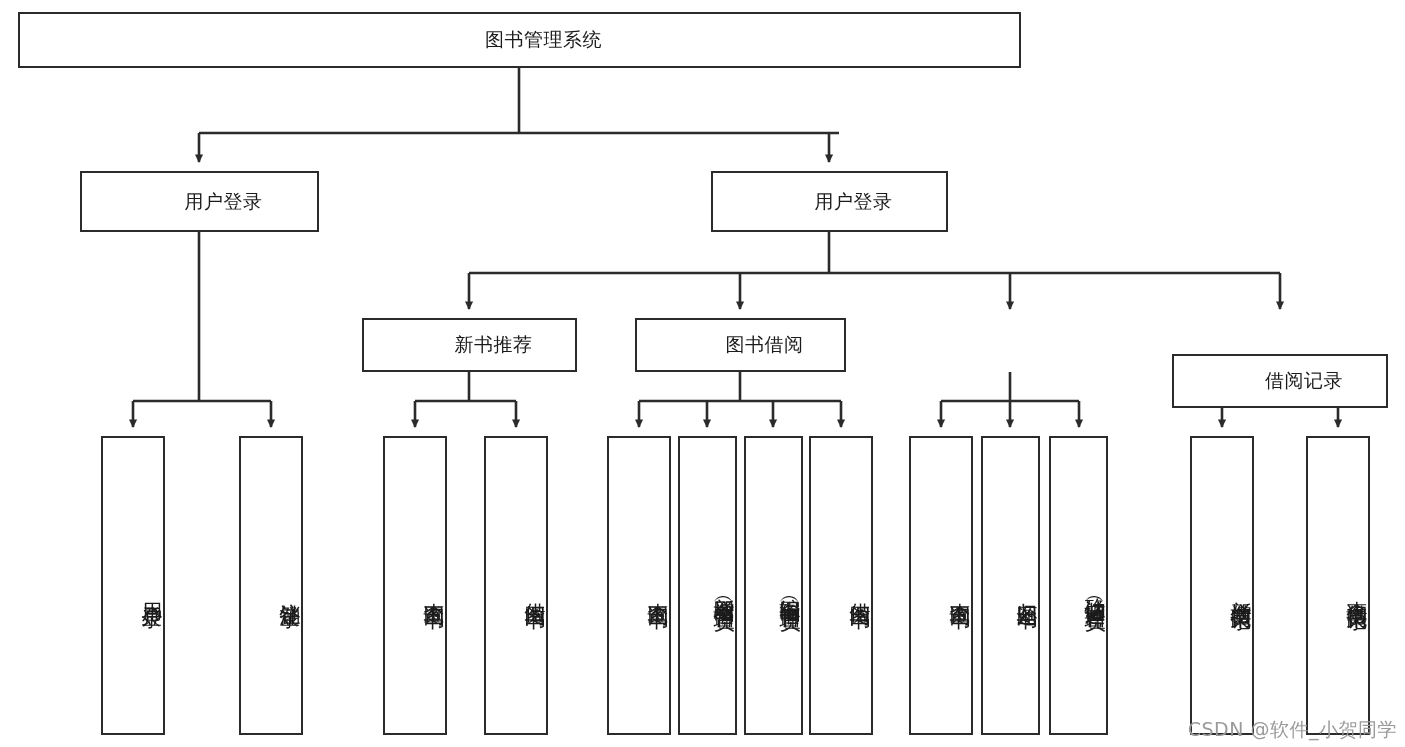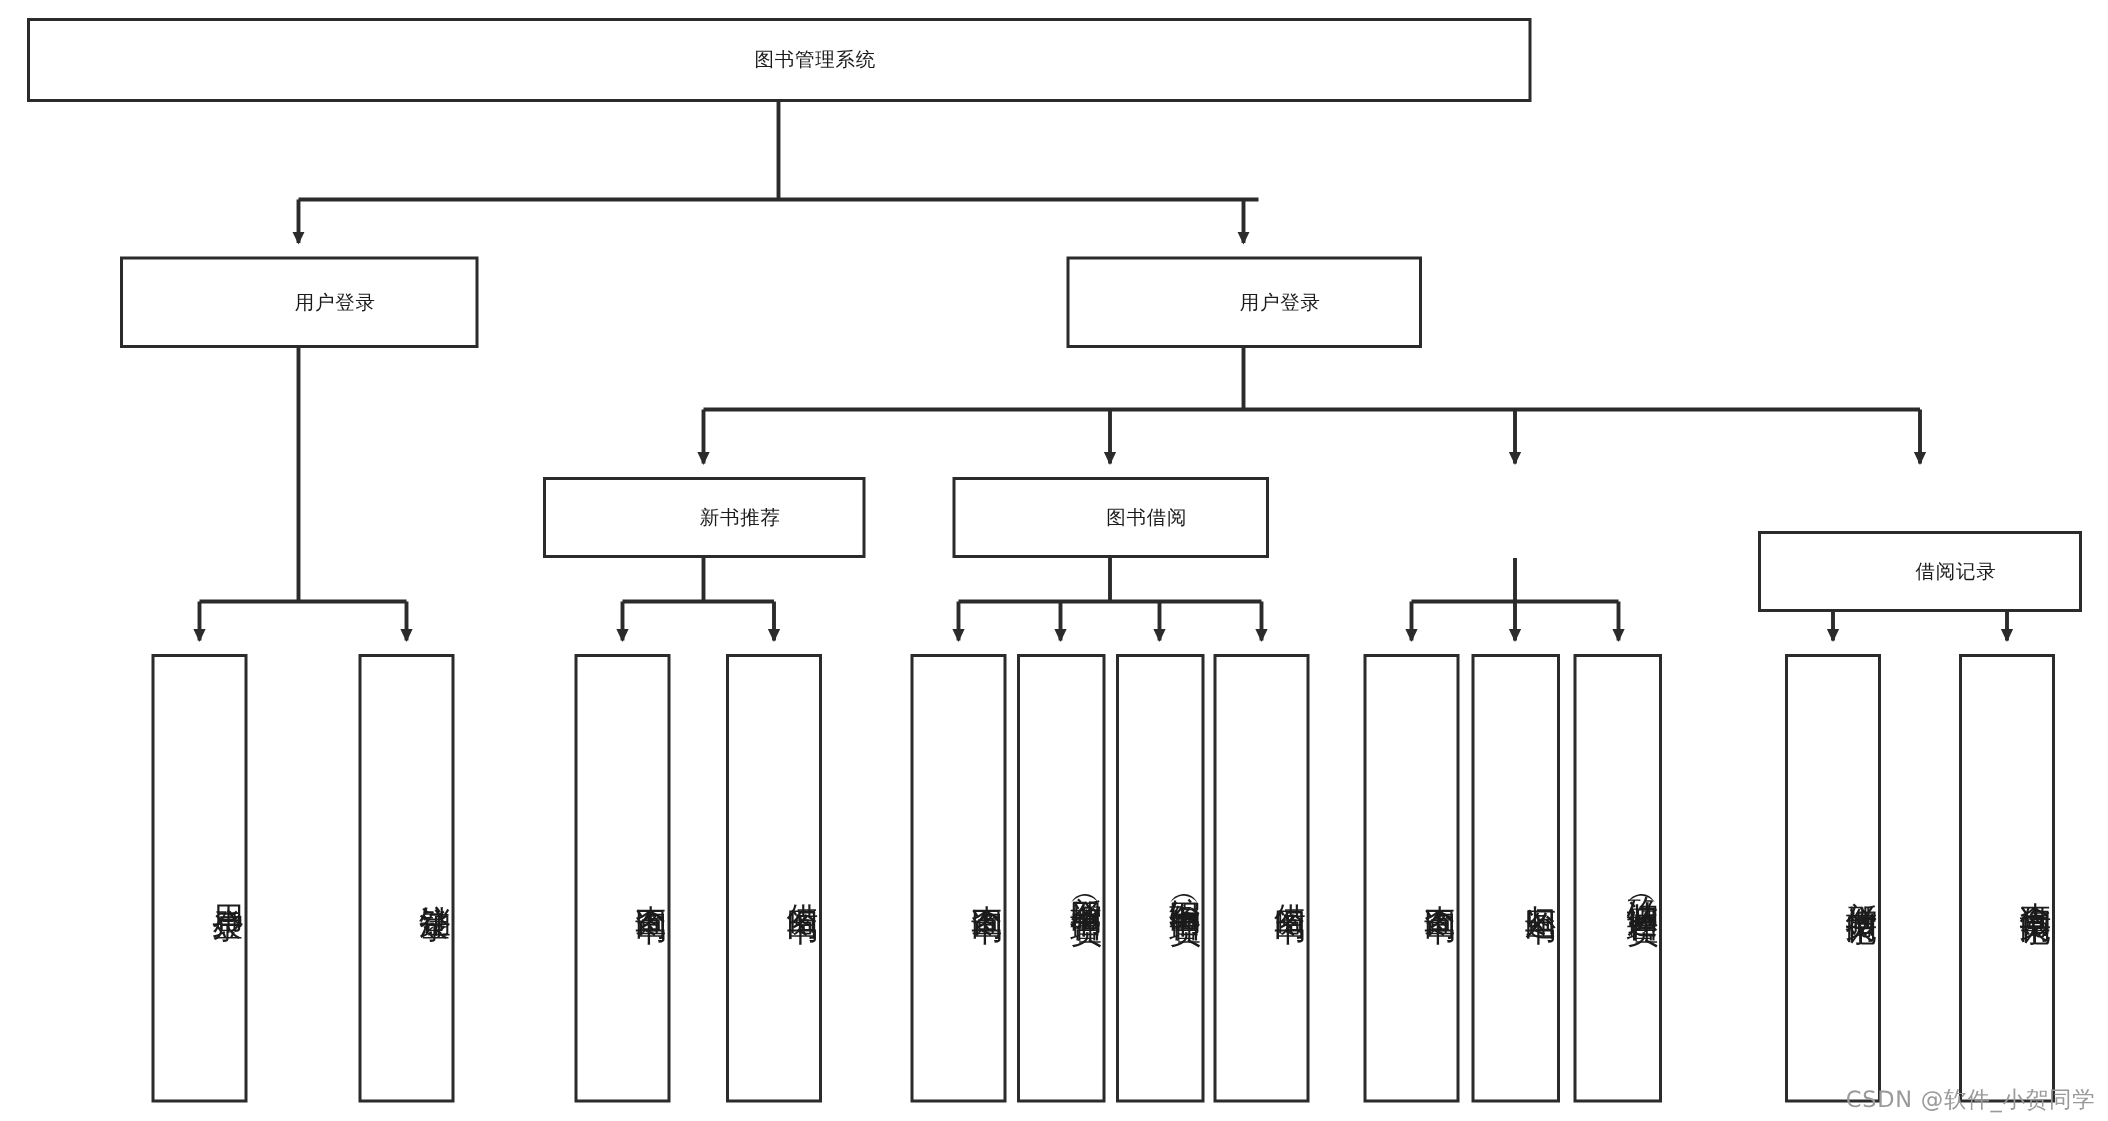--- a/index.html
+++ b/index.html
@@ -30,21 +30,21 @@
     position: absolute;
     box-sizing: border-box;
     border: 2px solid #2b2b2b;
     background: #ffffff;
     display: flex;
     align-items: center;
     justify-content: center;
     color: #1b1b1b;
   }
   .node.horiz {
-    font-size: 13px;
+    font-size: 19px;
     letter-spacing: 0.5px;
     padding-left: 48px;
   }
   .node.vert {
     writing-mode: vertical-rl;
     text-orientation: upright;
     font-size: 21px;
     letter-spacing: 2px;
     align-items: flex-start;
     justify-content: center;
@@ -53,21 +53,21 @@
   }
   .node.vert .vtext {
     writing-mode: vertical-rl;
     text-orientation: upright;
     white-space: nowrap;
   }
   #watermark {
     position: absolute;
     right: 8px;
     bottom: 4px;
-    font-size: 15px;
+    font-size: 19px;
     color: #9a9a9a;
     letter-spacing: 0.5px;
     white-space: nowrap;
   }
 </style>
 </head>
 <body>
 
 <div id="diagram-root">
 

